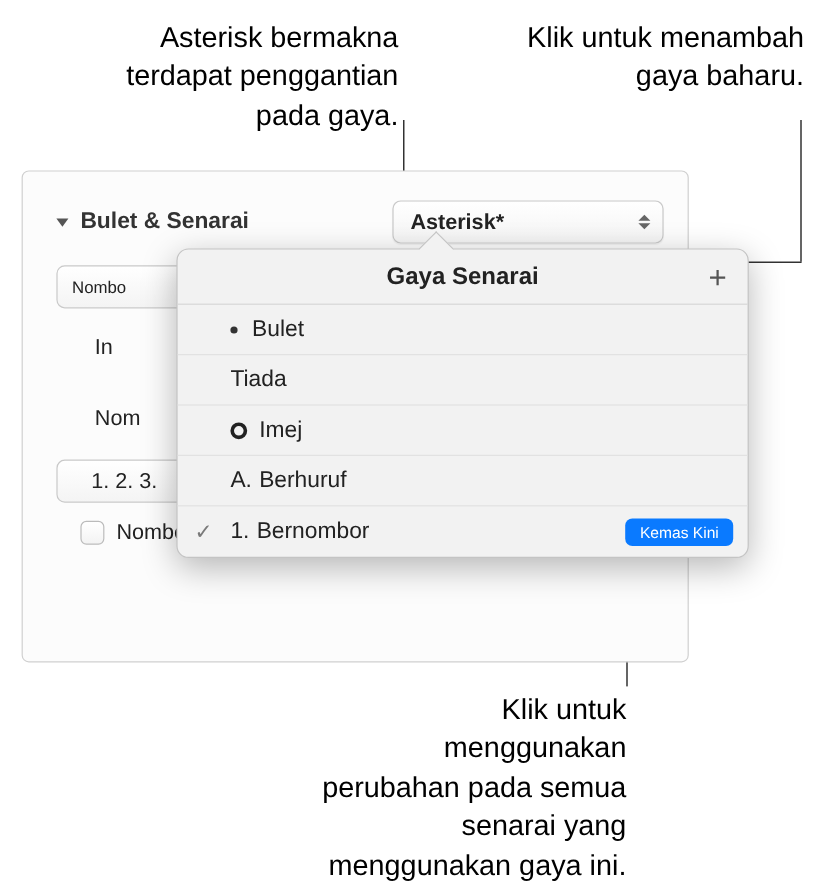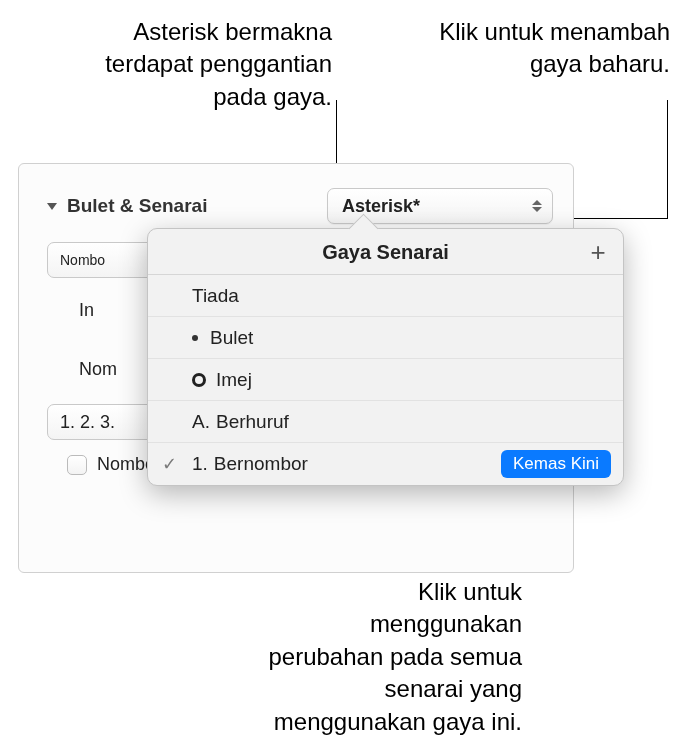--- a/index.html
+++ b/index.html
@@ -25,21 +25,20 @@
     .panel {
       position: absolute;
       top: 142px;
       left: 18px;
       width: 556px;
       height: 410px;
       border: 1px solid #d0d0d0;
       border-radius: 6px;
       background: #fcfcfc;
       overflow: visible;
-      margin-top: 21px;
     }
     .section-header {
       display: flex;
       align-items: center;
       gap: 6px;
       padding: 24px 20px 0 28px;
       font-size: 19px;
       font-weight: 700;
       color: #333;
     }
@@ -102,21 +101,21 @@
     }
     .format-select {
       margin: 10px 20px 0 28px;
       height: 36px;
       width: 128px;
       border: 1px solid #c9c9c9;
       border-radius: 7px;
       background: linear-gradient(#fff,#f4f4f4);
       display: flex;
       align-items: center;
-      padding: 0 12px;
+      padding: 0 28px;
       font-size: 18px;
       color: #222;
     }
     .checkbox-row {
       margin: 14px 20px 0 48px;
       display: flex;
       align-items: center;
       gap: 10px;
       font-size: 18px;
       color: #222;
@@ -204,21 +203,21 @@
     .prefix {
       margin-right: 6px;
       color: #222;
     }
     .update-btn {
       margin-left: auto;
       background: #0a7aff;
       color: #fff;
       padding: 4px 12px;
       border-radius: 6px;
-      font-size: 17px;
+      font-size: 13px;
       font-weight: 500;
     }
   </style>
 </head>
 <body>
 
 <div class="callout right" style="top:16px; left:80px; width:252px;">Asterisk bermakna terdapat penggantian pada gaya.</div>
 <div class="callout-line" style="top:100px; left:336px; width:1px; height:68px;"></div>
 
 <div class="callout right" style="top:16px; left:420px; width:250px;">Klik untuk menambah gaya baharu.</div>
@@ -260,26 +259,26 @@
   <div class="popover">
     <div class="popover-header">
       <span>Gaya Senarai</span>
       <div class="add-btn">
         <span>+</span>
       </div>
     </div>
     <div class="style-list">
 
       <div class="style-item">
-        <span>Tiada</span>
-      </div>
-
-      <div class="style-item">
         <span class="bullet-dot"></span>
         <span>Bulet</span>
+      </div>
+
+      <div class="style-item">
+        <span>Tiada</span>
       </div>
 
       <div class="style-item">
         <span class="img-circle"></span>
         <span>Imej</span>
       </div>
 
       <div class="style-item">
         <span class="prefix">A.</span>
         <span>Berhuruf</span>

